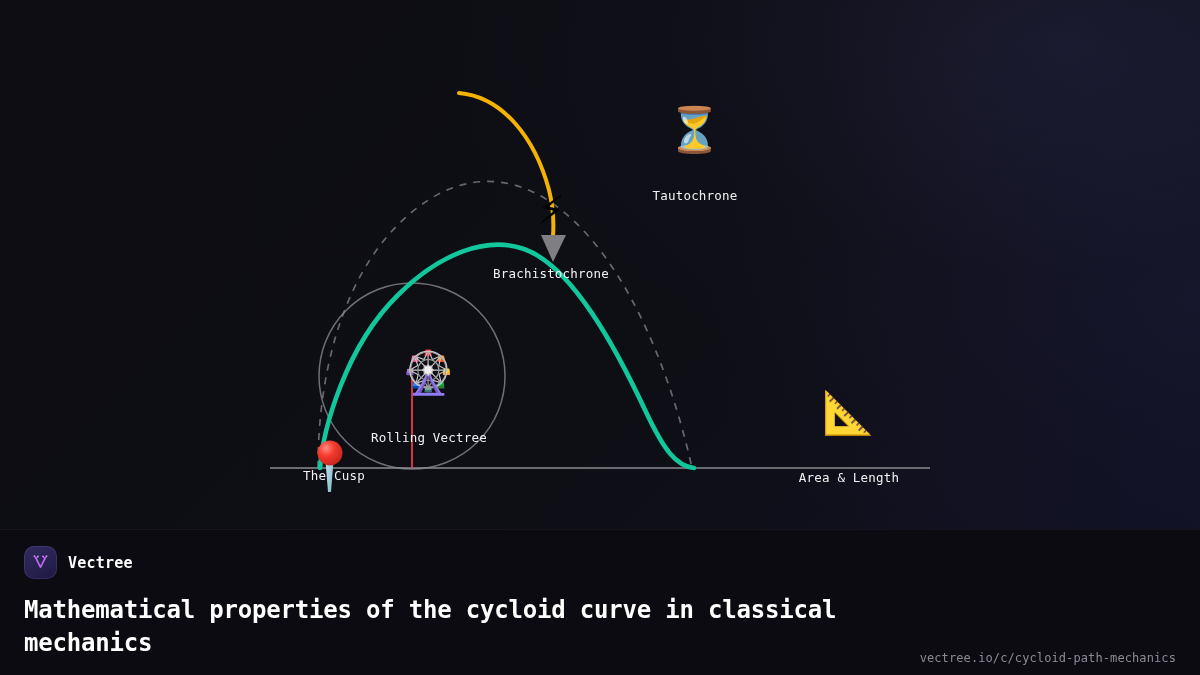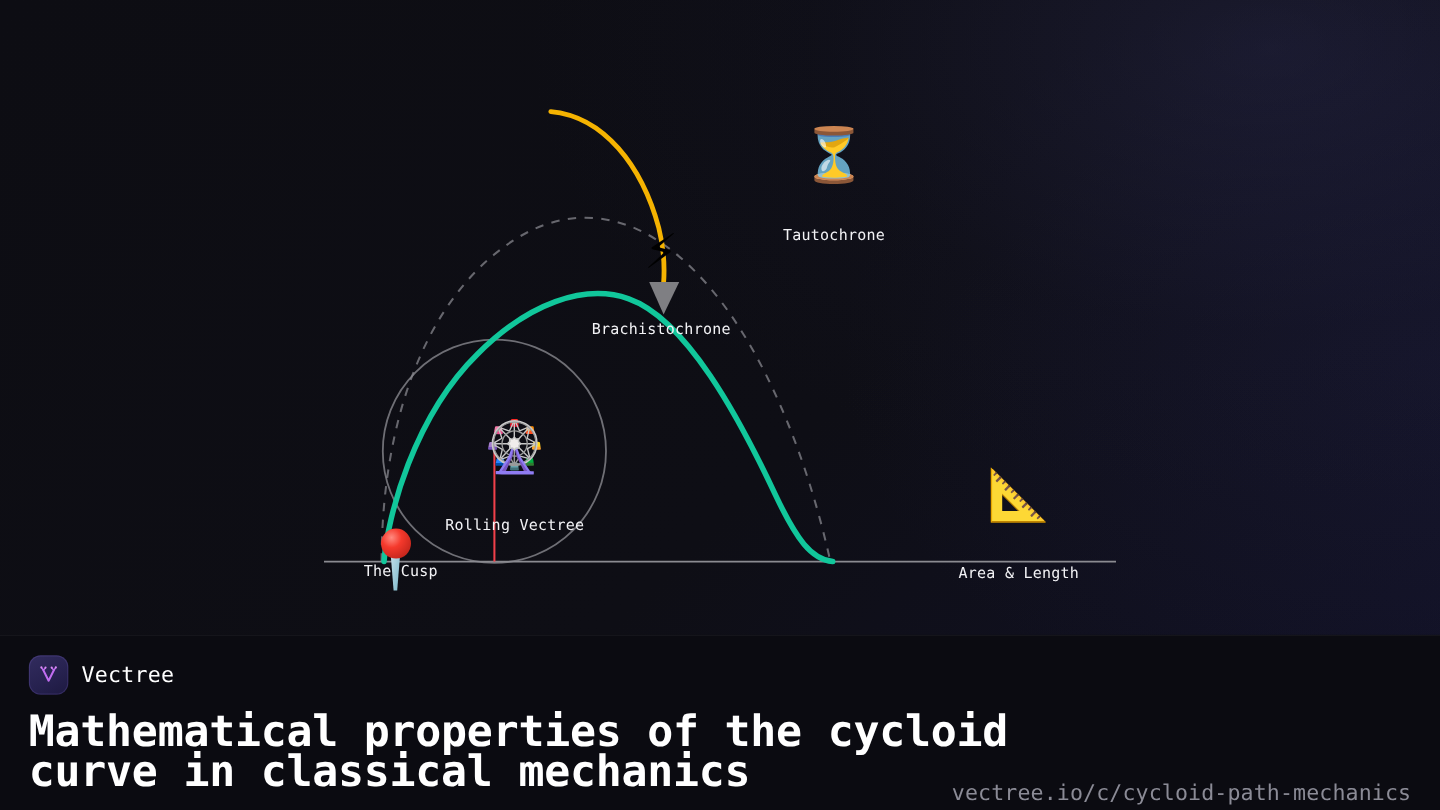--- a/index.html
+++ b/index.html
@@ -54,32 +54,32 @@
   }
   #brandrow { position:absolute; left:24px; top:16px; display:flex; align-items:center; gap:11px; }
   #logo {
     width:33px; height:33px; border-radius:10px;
     background:linear-gradient(150deg,#322c5e 0%,#272250 55%,#1d1940 100%);
     display:flex; align-items:center; justify-content:center;
     box-shadow:0 0 0 1px rgba(150,120,235,0.18) inset;
   }
   #brandname {
     font-family:"DejaVu Sans Mono","Liberation Mono",monospace;
-    font-size:18px; font-weight:normal; color:#ffffff; letter-spacing:0.2px;
+    font-size:15px; font-weight:bold; color:#ffffff; letter-spacing:0.2px;
   }
   #title {
     position:absolute; left:24px; top:64px; width:846px;
     font-family:"DejaVu Sans Mono","Liberation Mono",monospace;
-    font-weight:bold; font-size:36px; line-height:33px;
+    font-weight:bold; font-size:24px; line-height:33px;
     color:#ffffff; letter-spacing:-0.2px;
   }
   #url {
     position:absolute; right:24px; top:121px;
     font-family:"DejaVu Sans Mono","Liberation Mono",monospace;
-    font-size:18px; color:#8b8b96; letter-spacing:0.1px;
+    font-size:12px; color:#8b8b96; letter-spacing:0.1px;
   }
 </style>
 </head>
 <body>
 
 <div id="stage">
 
   <svg id="canvas" viewBox="0 0 1200 530">
     <defs>
       <radialGradient id="ballgrad" cx="35%" cy="30%" r="75%">

